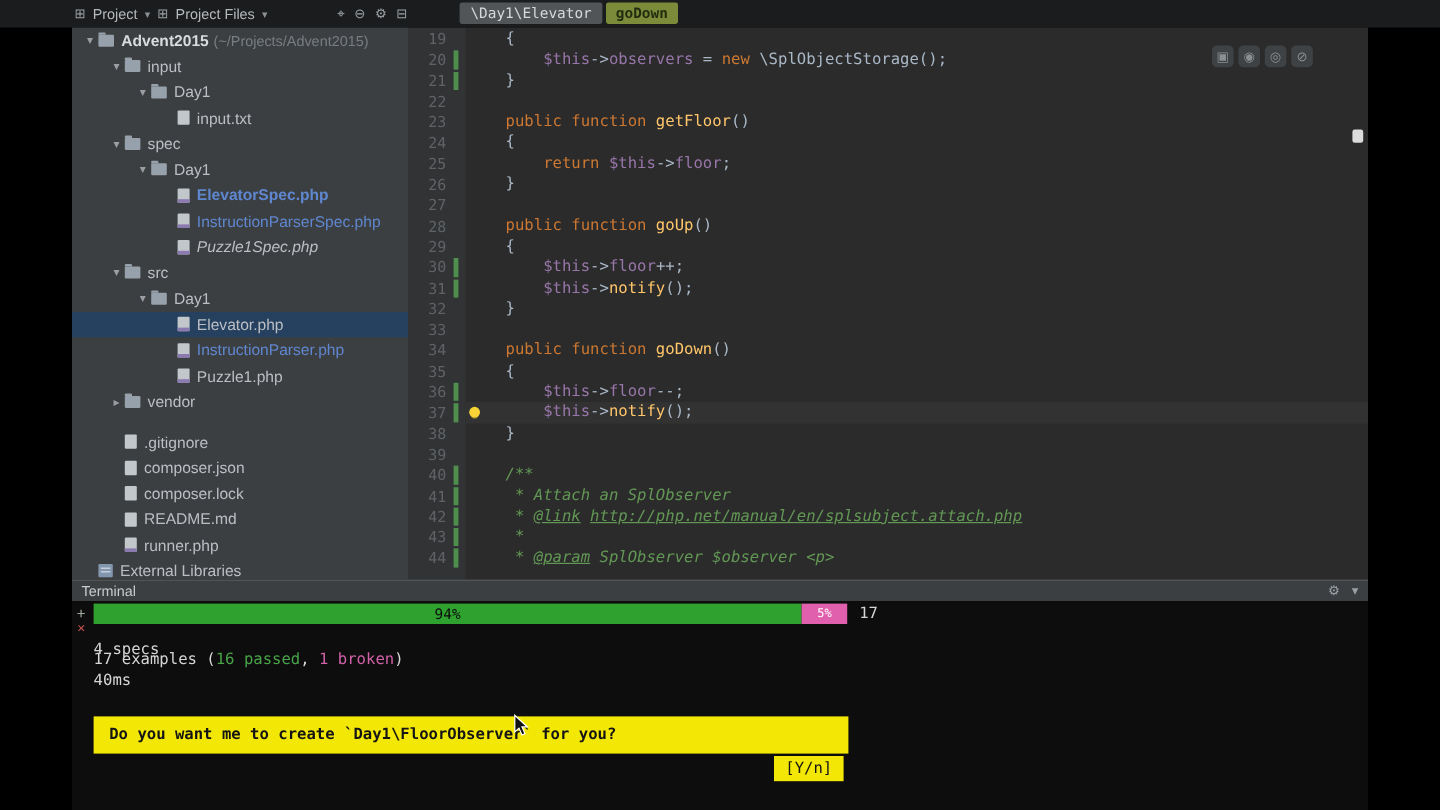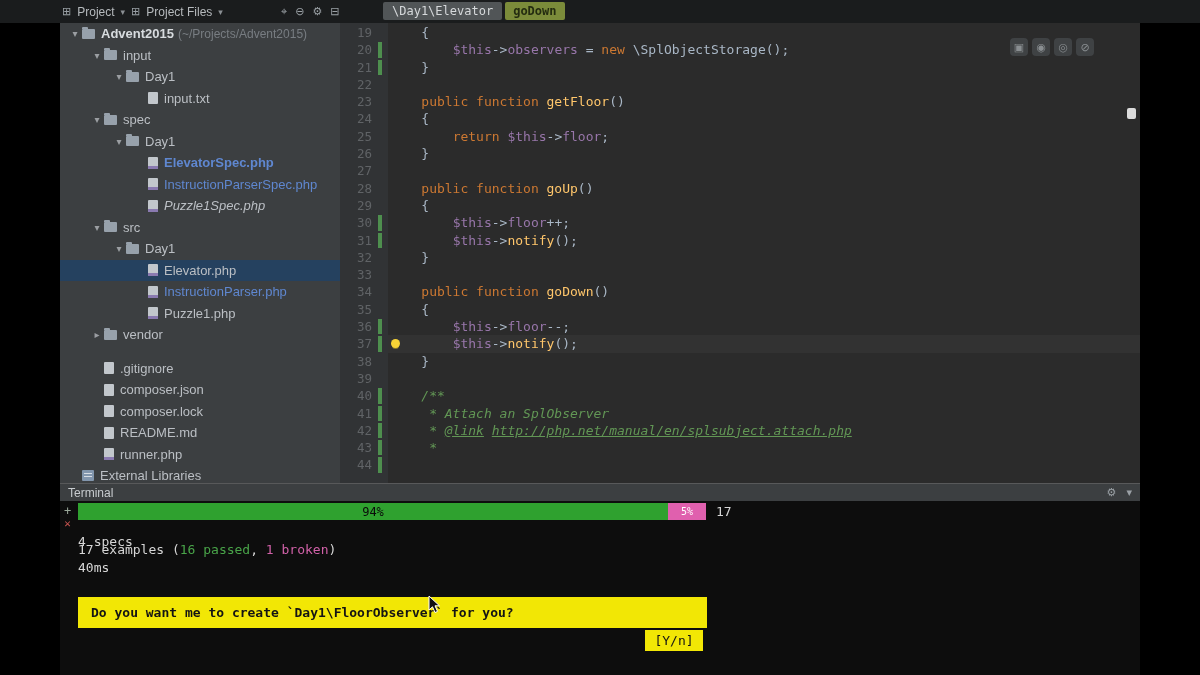--- a/index.html
+++ b/index.html
@@ -249,20 +249,21 @@
       <div class="cl"><span class="tk-d">    </span><span class="tk-k">public function</span><span class="tk-d"> </span><span class="tk-m">goDown</span><span class="tk-d">()</span></div>
       <div class="cl"><span class="tk-d">    {</span></div>
       <div class="cl"><span class="tk-d">        </span><span class="tk-v">$this</span><span class="tk-d">-&gt;</span><span class="tk-v">floor</span><span class="tk-d">--;</span></div>
       <div class="cl cur"><span class="tk-d">        </span><span class="tk-v">$this</span><span class="tk-d">-&gt;</span><span class="tk-m">notify</span><span class="tk-d">();</span></div>
       <div class="cl"><span class="tk-d">    }</span></div>
       <div class="cl"></div>
       <div class="cl"><span class="tk-c">    /**</span></div>
       <div class="cl"><span class="tk-c">     * Attach an SplObserver</span></div>
       <div class="cl"><span class="tk-c">     * </span><span class="tk-t">@link</span><span class="tk-c"> </span><span class="tk-u">http://php.net/manual/en/splsubject.attach.php</span></div>
       <div class="cl"><span class="tk-c">     *</span></div>
+      <div class="cl"><span class="tk-c">     * </span><span class="tk-t">@param</span><span class="tk-c"> SplObserver $observer &lt;p&gt;</span></div>
     </div>
   <span id="bulb"></span>
   <span id="scroll-marker"></span>
   <div id="overlay-icons">
     <span class="ochip">▣</span>
     <span class="ochip">◉</span>
     <span class="ochip">◎</span>
     <span class="ochip">⊘</span>
   </div>
 </div>

